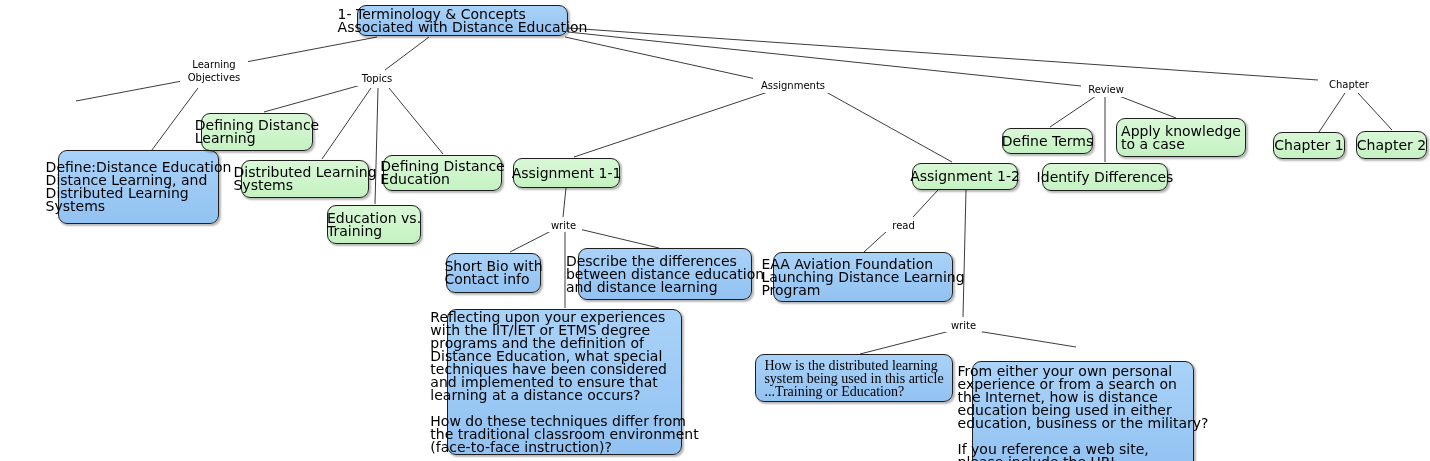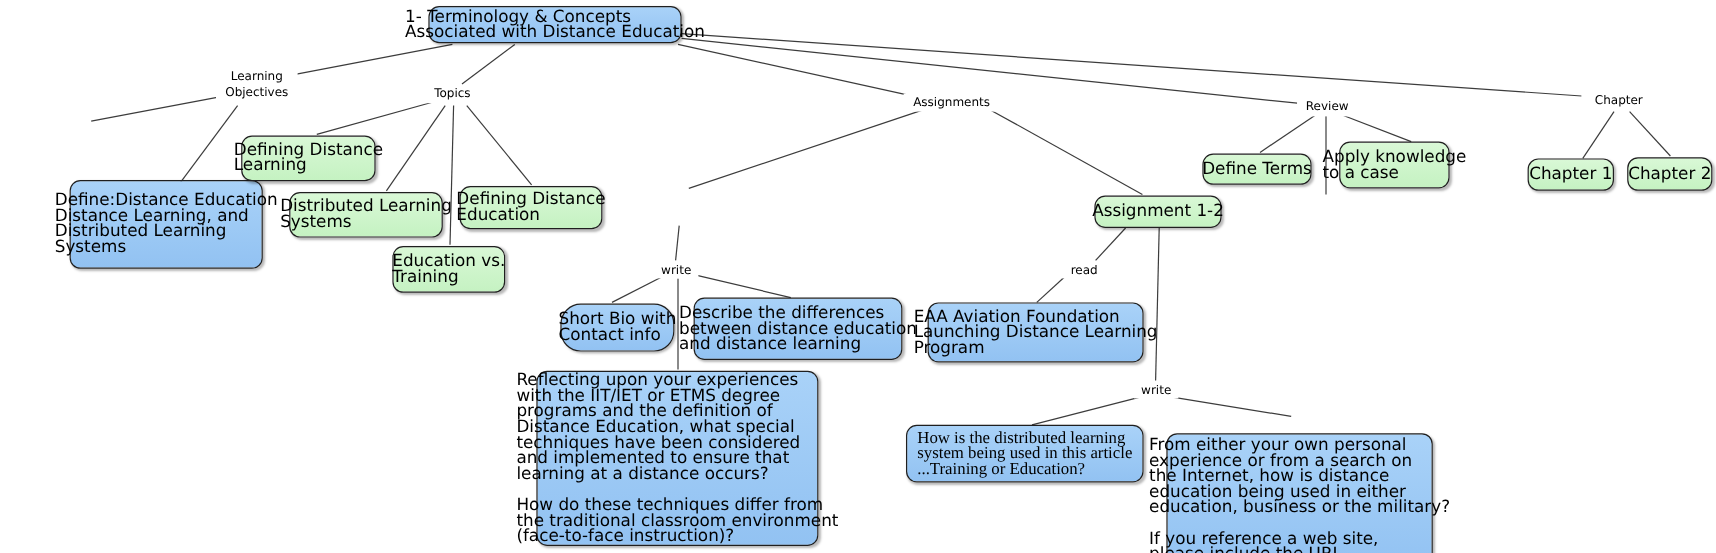--- a/index.html
+++ b/index.html
@@ -87,22 +87,23 @@
 
   <div class="node green" style="left:201px;top:113px;width:112px;height:38px;">Defining Distance
 Learning</div>
   <div class="node green" style="left:241px;top:160px;width:128px;height:38px;">Distributed Learning
 Systems</div>
   <div class="node green" style="left:383px;top:155px;width:119px;height:36px;">Defining Distance
 Education</div>
   <div class="node green" style="left:327px;top:205px;width:94px;height:39px;">Education vs.
 Training</div>
 
+  <div class="node green" style="left:513px;top:158px;width:107px;height:30px;">Assignment 1-1</div>
   <div class="node green" style="left:912px;top:163px;width:106px;height:27px;">Assignment 1-2</div>
-  <div class="node blue" style="left:467px;top:253px;width:95px;height:40px;border-radius:17px;">Short Bio with
+  <div class="node blue" style="left:446px;top:253px;width:95px;height:40px;">Short Bio with
 Contact info</div>
   <div class="node blue" style="left:578px;top:248px;width:174px;height:52px;">Describe the differences
 between distance education
 and distance learning</div>
   <div class="node blue" style="left:447px;top:309px;width:235px;height:146px;">Reflecting upon your experiences
 with the IIT/IET or ETMS degree
 programs and the definition of
 Distance Education, what special
 techniques have been considered
 and implemented to ensure that
@@ -120,19 +121,20 @@
   <div class="node blue" style="left:972px;top:347px;width:222px;height:112px;margin-top:14px;">From either your own personal
 experience or from a search on
 the Internet, how is distance
 education being used in either
 education, business or the military?
 
 If you reference a web site,
 please include the URL.</div>
 
   <div class="node green" style="left:1002px;top:128px;width:91px;height:26px;">Define Terms</div>
-  <div class="node green" style="left:1116px;top:118px;width:92px;height:39px;">Apply knowledge
+  <div class="node green" style="left:1116px;top:118px;width:130px;height:39px;">Apply knowledge
 to a case</div>
+  <div class="node green" style="left:1042px;top:163px;width:126px;height:28px;">Identify Differences</div>
 
   <div class="node green" style="left:1273px;top:132px;width:72px;height:27px;">Chapter 1</div>
   <div class="node green" style="left:1356px;top:131px;width:71px;height:28px;">Chapter 2</div>
 
 </div>
 
 </body></html>

